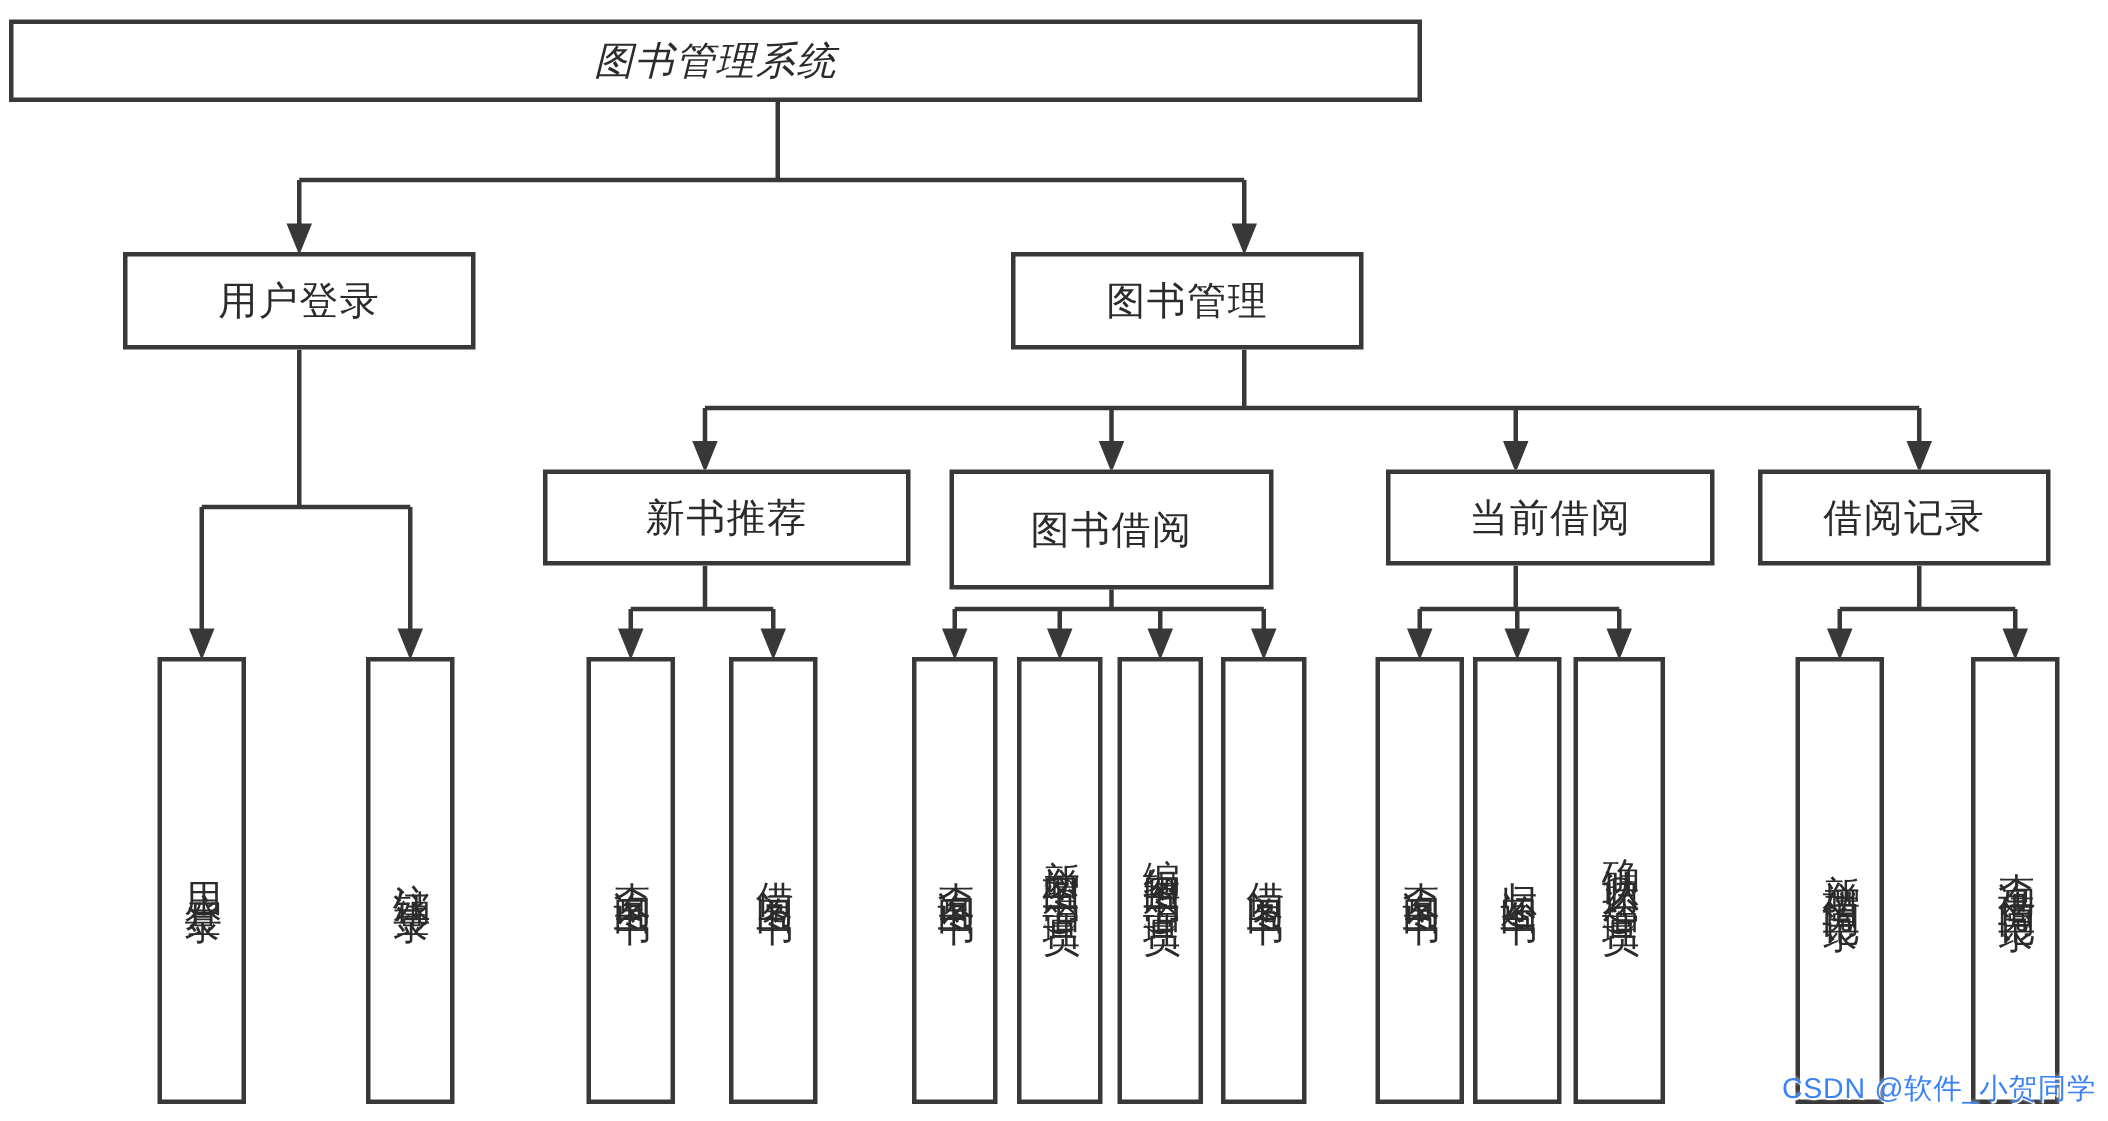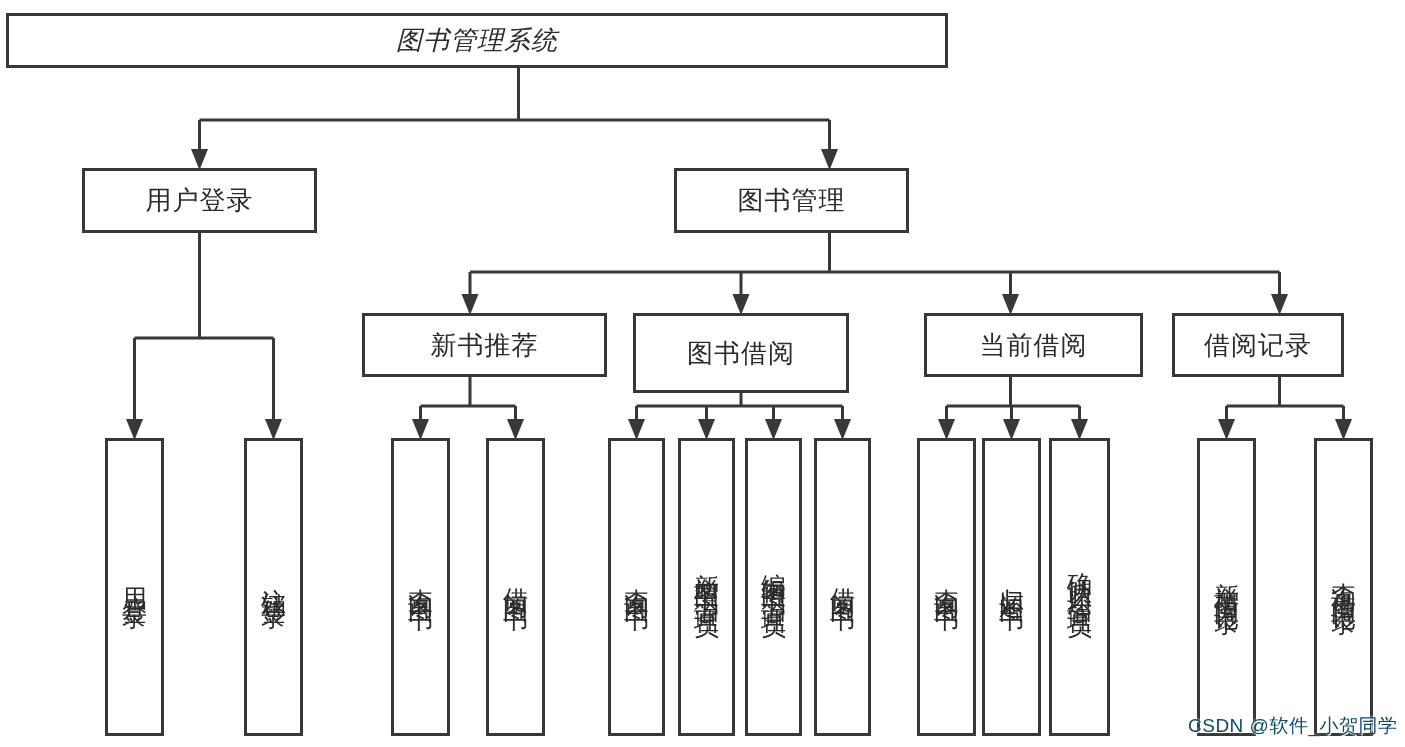--- a/index.html
+++ b/index.html
@@ -36,21 +36,21 @@
     font-size: 25px;
     letter-spacing: 6px;
     line-height: 1;
   }
   .watermark {
     position: absolute;
     left: 1188px;
     top: 713px;
     font-size: 19px;
     letter-spacing: 0.5px;
-    color: #0c4a6e;
+    color: #3b82f6;
     white-space: nowrap;
     text-shadow: 0 0 3px #ffffff, 1px 1px 0 #ffffff;
     z-index: 5;
   }
 </style>
 </head>
 <body>
 
 <div class="canvas">
 
@@ -81,21 +81,21 @@
   </svg>
 
   <div class="box hbox" style="left:6px; top:13px; width:942px; height:55px;font-style:italic;">图书管理系统</div>
 
   <div class="box hbox" style="left:82px; top:168px; width:235px; height:65px;">用户登录</div>
   <div class="box hbox" style="left:674px; top:168px; width:235px; height:65px;">图书管理</div>
 
   <div class="box hbox" style="left:362px; top:313px; width:245px; height:64px;">新书推荐</div>
   <div class="box hbox" style="left:633px; top:313px; width:216px; height:80px;">图书借阅</div>
   <div class="box hbox" style="left:902px; top:313px; width:219px; height:64px;margin-left:22px;">当前借阅</div>
-  <div class="box hbox" style="left:1172px; top:313px; width:172px; height:64px;">借阅记录</div>
+  <div class="box hbox" style="left:1172px; top:313px; width:195px; height:64px;">借阅记录</div>
 
   <div class="box vbox" style="left:105px; top:438px; width:59px; height:298px;">
     <span class="vlabel">用户登录</span>
   </div>
   <div class="box vbox" style="left:244px; top:438px; width:59px; height:298px;">
     <span class="vlabel">注销登录</span>
   </div>
 
   <div class="box vbox" style="left:391px; top:438px; width:59px; height:298px;">
     <span class="vlabel">查询图书</span>

